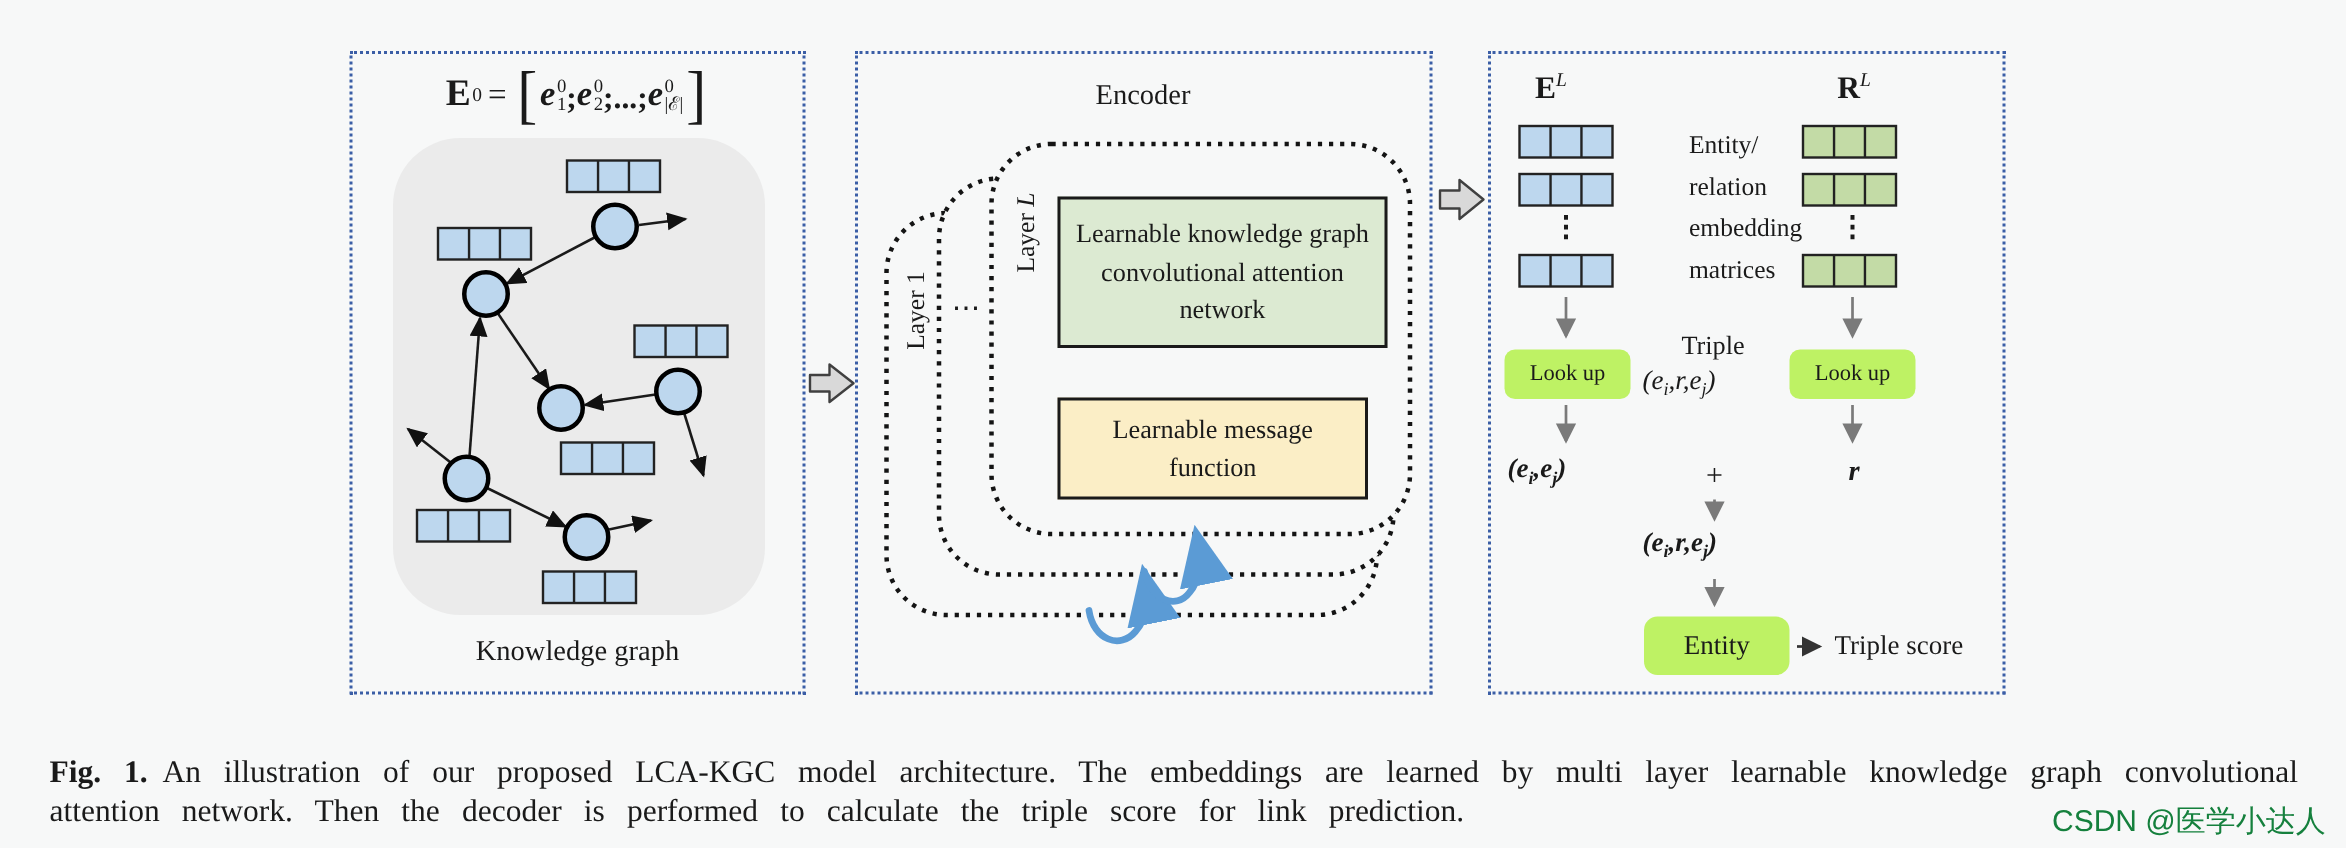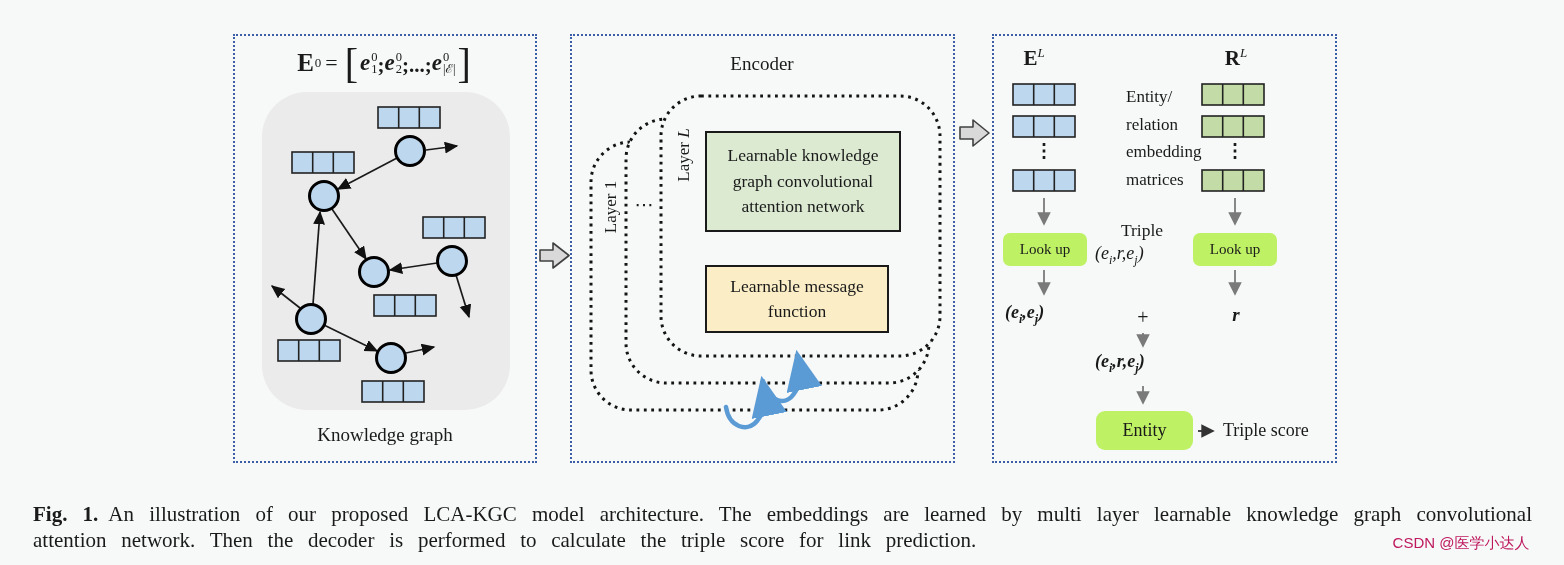--- a/index.html
+++ b/index.html
@@ -26,42 +26,42 @@
   .t-sep{font-size:21px;font-weight:700;transform:translateY(2px);}
 
   .kg-label{left:285px;top:424px;width:200px;text-align:center;font-size:19px;}
   .encoder-title{left:692px;top:53px;width:140px;text-align:center;font-size:19px;}
   .vlabel{position:absolute;width:96px;height:20px;display:flex;align-items:center;justify-content:center;
           transform:rotate(-90deg);font-size:17px;white-space:pre;}
   .lvar-italic{font-style:italic;}
   .hdots{left:623px;top:193px;width:44px;text-align:center;font-size:19px;letter-spacing:2px;}
   .box{position:absolute;display:flex;align-items:center;justify-content:center;text-align:center;
        border:2px solid #1a1a1a;box-sizing:border-box;font-size:17.5px;line-height:1.45;padding:0 9px;}
-  #green-box{left:705px;top:131px;width:196px;height:101px;background:#dcead2;}
-  #yellow-box{left:705px;top:265px;width:184px;height:68px;background:#fbeec6;}
+  #green-box{left:705px;top:131px;width:220px;height:101px;background:#dcead2;}
+  #yellow-box{left:705px;top:265px;width:207px;height:68px;background:#fbeec6;}
 
   .mat-label{position:absolute;width:44px;text-align:center;font-size:21px;font-weight:700;}
   .mat-sup{font-size:13px;font-weight:400;font-style:italic;vertical-align:8px;}
   .entity-caption{left:1102px;top:83px;width:102px;font-size:17px;line-height:27.5px;margin-left:24px;}
   .vdots{position:absolute;width:20px;text-align:center;font-size:19px;font-weight:700;letter-spacing:0;}
   .chip{position:absolute;background:#bef264;border-radius:7px;display:flex;align-items:center;justify-content:center;}
   .lookup{width:84px;height:33px;font-size:15px;}
   #decoder-chip{left:1096px;top:411px;width:97px;height:39px;font-size:18px;border-radius:9px;}
   .triple-word{left:1097px;top:220px;width:90px;text-align:center;font-size:17.5px;}
   .tuple{position:absolute;text-align:left;font-style:italic;font-size:18px;}
   .tuple sub{font-size:12px;}
   .bold{font-weight:700;}
   .plus{left:1128px;top:306px;width:30px;text-align:center;font-size:20px;}
   .rvec{left:1221px;top:304px;width:30px;text-align:center;font-size:19px;font-weight:700;font-style:italic;}
   .triple-score{left:1223px;top:420px;width:120px;font-size:18px;}
 
   .caption{left:33px;top:501px;width:1499px;font-size:21px;line-height:26px;text-align:justify;word-spacing:9.5px;}
   .caption .fig-label{font-weight:700;margin-right:10px;}
-  .watermark{left:1368px;top:534px;width:186px;text-align:center;
-             font-family:"Liberation Sans",sans-serif;font-size:15px;color:#be185d;}
+  .watermark{left:1368px;top:534px;width:186px;text-align:left;
+             font-family:"Liberation Sans",sans-serif;font-size:20px;color:#15803d;}
 </style>
 </head>
 <body>
 
 <div class="panel" id="panel-kg"></div>
 <div class="panel" id="panel-encoder"></div>
 <div class="panel" id="panel-decoder"></div>
 
 <div class="abs" id="kg-bg"></div>
 

